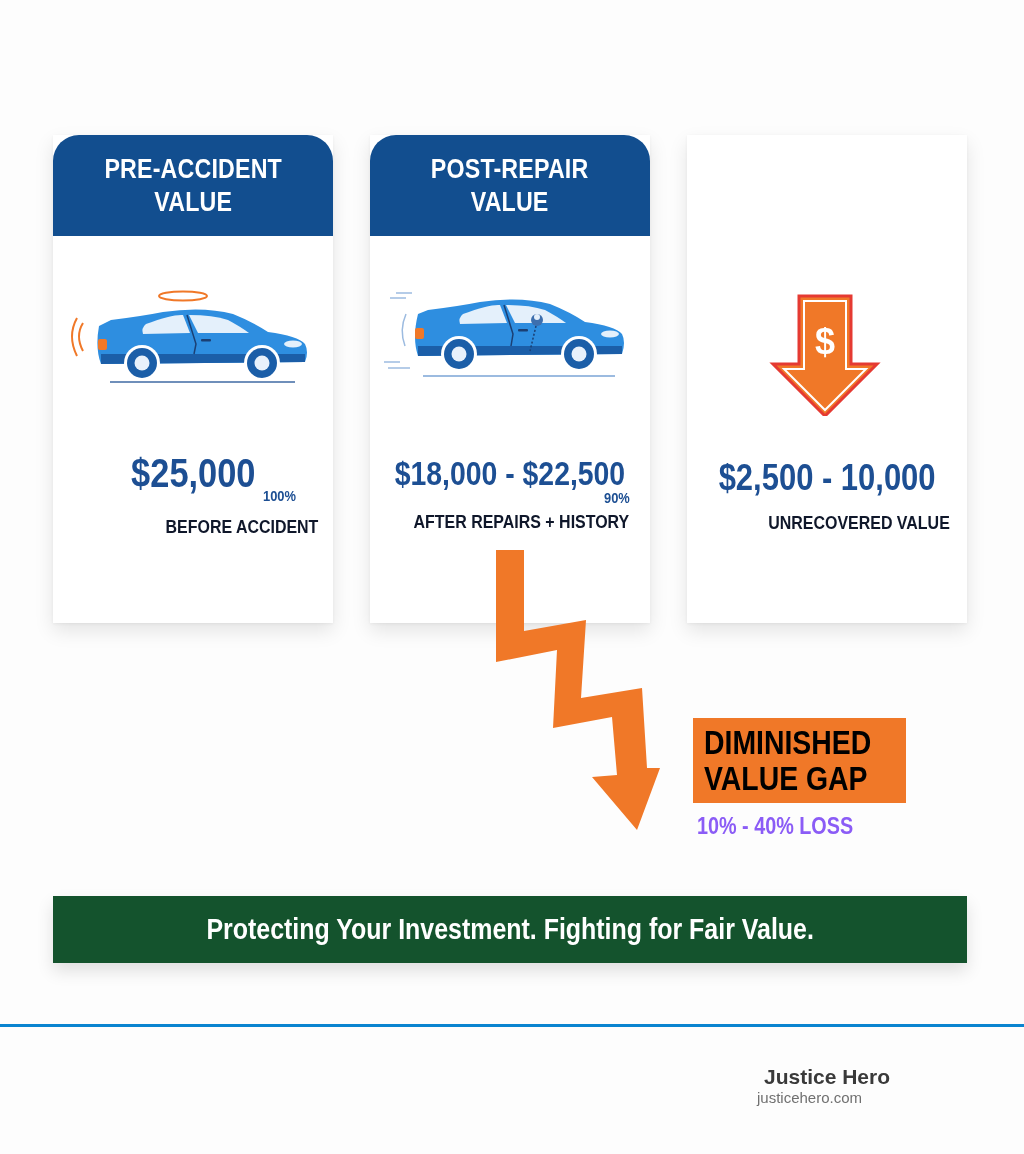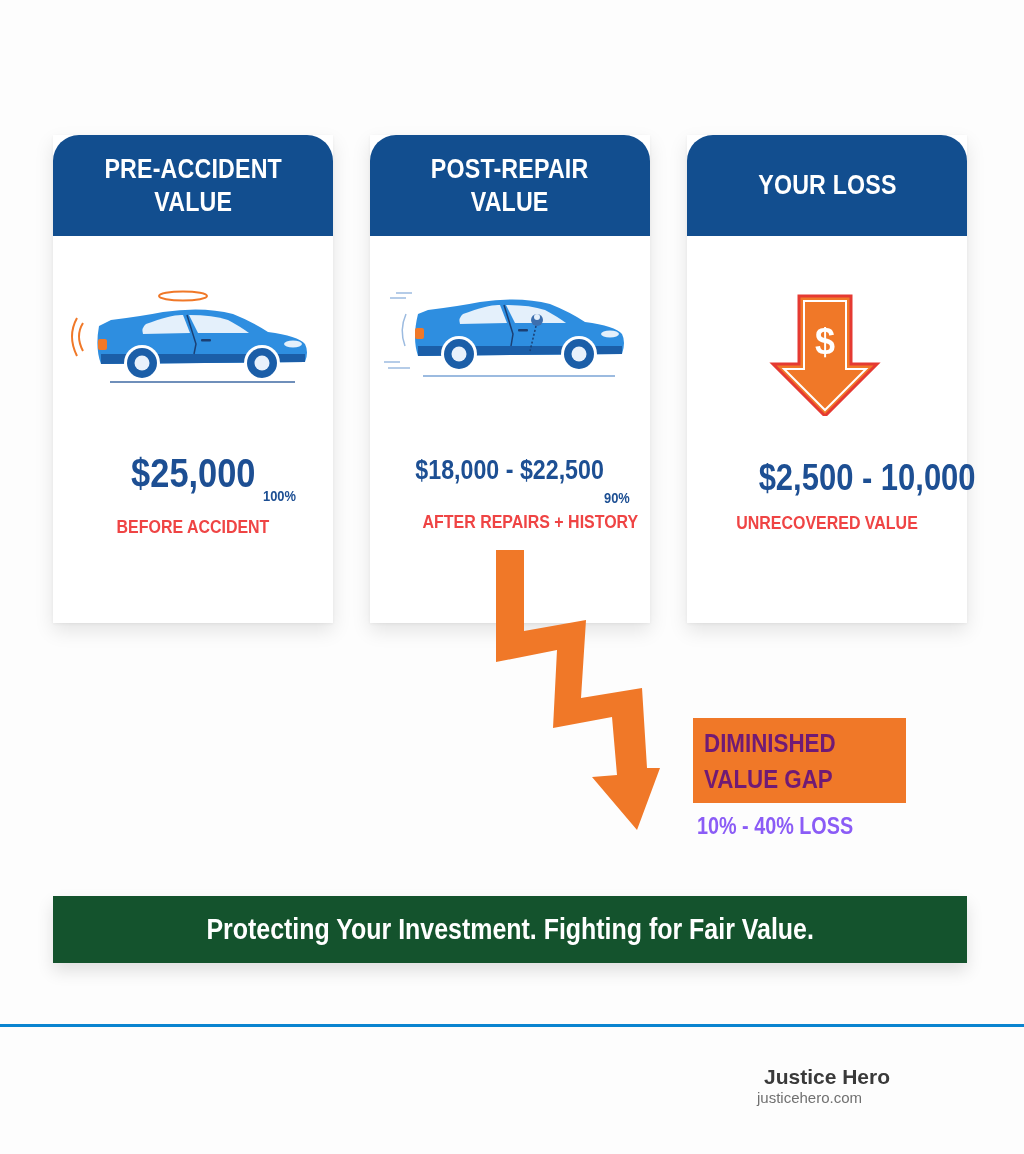--- a/index.html
+++ b/index.html
@@ -28,29 +28,29 @@
   .amount {
     position: absolute; left: 0; width: 280px; text-align: center;
     color: #1d4f93; font-weight: bold; white-space: nowrap;
   }
   .amount .num { display: inline-block; transform: scaleX(0.86); }
   .pct {
     position: absolute; color: #1d4f93; font-weight: bold; font-size: 15px;
     transform: scaleX(0.86); transform-origin: left top;
   }
   .sub {
-    position: absolute; left: 0; width: 280px; text-align: center;
-    color: #ef4444; font-weight: bold; font-size: 19px; white-space: nowrap;
+    position: absolute; left: 0; width: 280px; text-align: right;
+    color: #0f172a; font-weight: bold; font-size: 19px; white-space: nowrap;
   }
   .sub span { display: inline-block; transform: scaleX(0.84); }
   #zigzag { position: absolute; left: 0; top: 0; width: 1024px; height: 1154px; pointer-events: none; }
   .dv-box {
     position: absolute; left: 693px; top: 718px; width: 213px; height: 85px;
-    background: #f07828; color: #701a75; font-weight: bold;
-    font-size: 26px; line-height: 36px; box-sizing: border-box; padding: 7px 0 0 11px;
+    background: #f07828; color: #000000; font-weight: bold;
+    font-size: 33px; line-height: 36px; box-sizing: border-box; padding: 7px 0 0 11px;
   }
   .dv-box span { display: inline-block; transform: scaleX(0.86); transform-origin: left center; white-space: pre-line; }
   .dv-loss {
     position: absolute; left: 697px; top: 813px; color: #8b5cf6; font-weight: bold; font-size: 23px;
   }
   .dv-loss span { display: inline-block; transform: scaleX(0.86); transform-origin: left center; white-space: nowrap; }
   .banner {
     position: absolute; left: 53px; top: 896px; width: 914px; height: 67px;
     background: #14532d; box-shadow: 0 8px 16px rgba(0,0,0,0.12);
     display: flex; align-items: center; justify-content: center;
@@ -127,39 +127,36 @@
     <rect x="45" y="92" width="9" height="11" rx="2" fill="#f07828"></rect>
     <ellipse cx="240" cy="98" rx="9" ry="3.5" fill="#e4f0fb"></ellipse>
     <circle cx="89" cy="118" r="18" fill="#fff"></circle>
     <circle cx="89" cy="118" r="15" fill="#1b5ea8"></circle>
     <circle cx="89" cy="118" r="7.5" fill="#e8f1fb"></circle>
     <circle cx="209" cy="118" r="18" fill="#fff"></circle>
     <circle cx="209" cy="118" r="15" fill="#1b5ea8"></circle>
     <circle cx="209" cy="118" r="7.5" fill="#e8f1fb"></circle>
     <line x1="53" y1="140" x2="245" y2="140" stroke="#9cbbe0" stroke-width="2"></line>
   </svg>
-  <div class="amount" style="top:320px; font-size:27px;">
+  <div class="amount" style="top:320px; font-size:33px;">
     <span class="num">$18,000 - $22,500</span>
   </div>
   <div class="pct" style="left:234px; top:354px;">90%</div>
-  <div class="sub" style="top:376px;padding-left:20px;">
+  <div class="sub" style="top:376px;">
     <span>AFTER REPAIRS + HISTORY</span>
   </div>
 </div>
 
 <div class="card" style="left:687px;">
-  <div class="card-header">
-    <span>YOUR LOSS</span>
-  </div>
   <svg class="art" viewBox="0 0 280 180">
     <path d="M112 62 L164 62 L164 130 L190 130 L138 182 L86 130 L112 130 Z" transform="translate(0,-2)" fill="#f07828" stroke="#e53a32" stroke-width="3"></path>
     <path d="M117 67 L159 67 L159 135 L179 135 L138 176 L97 135 L117 135 Z" transform="translate(0,-2)" fill="none" stroke="#ffffff" stroke-width="2"></path>
     <text x="138" y="118" text-anchor="middle" font-family="Liberation Sans, sans-serif" font-weight="bold" font-size="36" fill="#ffffff">$</text>
   </svg>
-  <div class="amount" style="top:322px; font-size:36px;padding-left:40px;">
+  <div class="amount" style="top:322px; font-size:36px;">
     <span class="num">$2,500 - 10,000</span>
   </div>
   <div class="sub" style="top:377px;">
     <span>UNRECOVERED VALUE</span>
   </div>
 </div>
 
 <svg id="zigzag" viewBox="0 0 1024 1154">
   <path d="M496 550 L524 550 L524 631 L586 620 L581 698 L642 688 L647 768 L660 768 L637 830 L592 777 L617 775 L612 717 L553 728 L557 650 L496 662 Z" fill="#f07828"></path>
 </svg>

